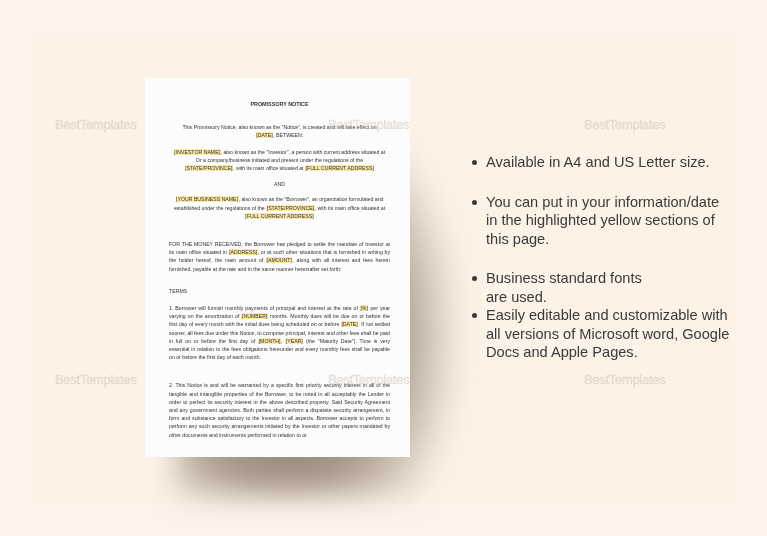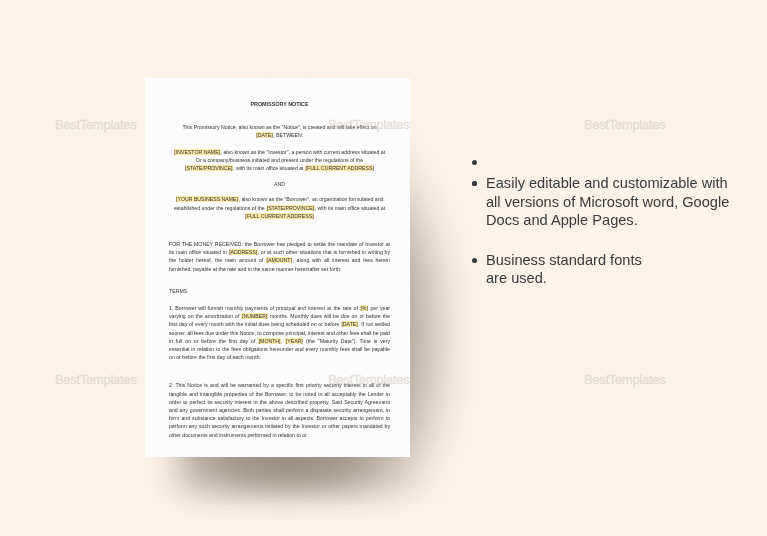--- a/index.html
+++ b/index.html
@@ -136,25 +136,27 @@
 <div class="watermark" style="left:55px; top:117px;">BestTemplates</div>
 <div class="watermark" style="left:328px; top:117px;">BestTemplates</div>
 <div class="watermark" style="left:584px; top:117px;">BestTemplates</div>
 <div class="watermark" style="left:55px; top:372px;">BestTemplates</div>
 <div class="watermark" style="left:328px; top:372px;">BestTemplates</div>
 <div class="watermark" style="left:584px; top:372px;">BestTemplates</div>
 
 <div class="bullets">
   <div class="bullet b1">
     <span class="dot"></span>
+    <span>Available in A4 and US Letter size.</span>
   </div>
   <div class="bullet b2">
     <span class="dot"></span>
+    <span>You can put in your information/date in the highlighted yellow sections of this page.</span>
+  </div>
+  <div class="bullet b4" style="width:170px;">
+    <span class="dot"></span>
+    <span>Business standard fonts are used.</span>
   </div>
   <div class="bullet b3">
     <span class="dot"></span>
     <span>Easily editable and customizable with all versions of Microsoft word, Google Docs and Apple Pages.</span>
   </div>
-  <div class="bullet b4" style="width:170px;">
-    <span class="dot"></span>
-    <span>Business standard fonts are used.</span>
-  </div>
 </div>
 
 </body></html>

